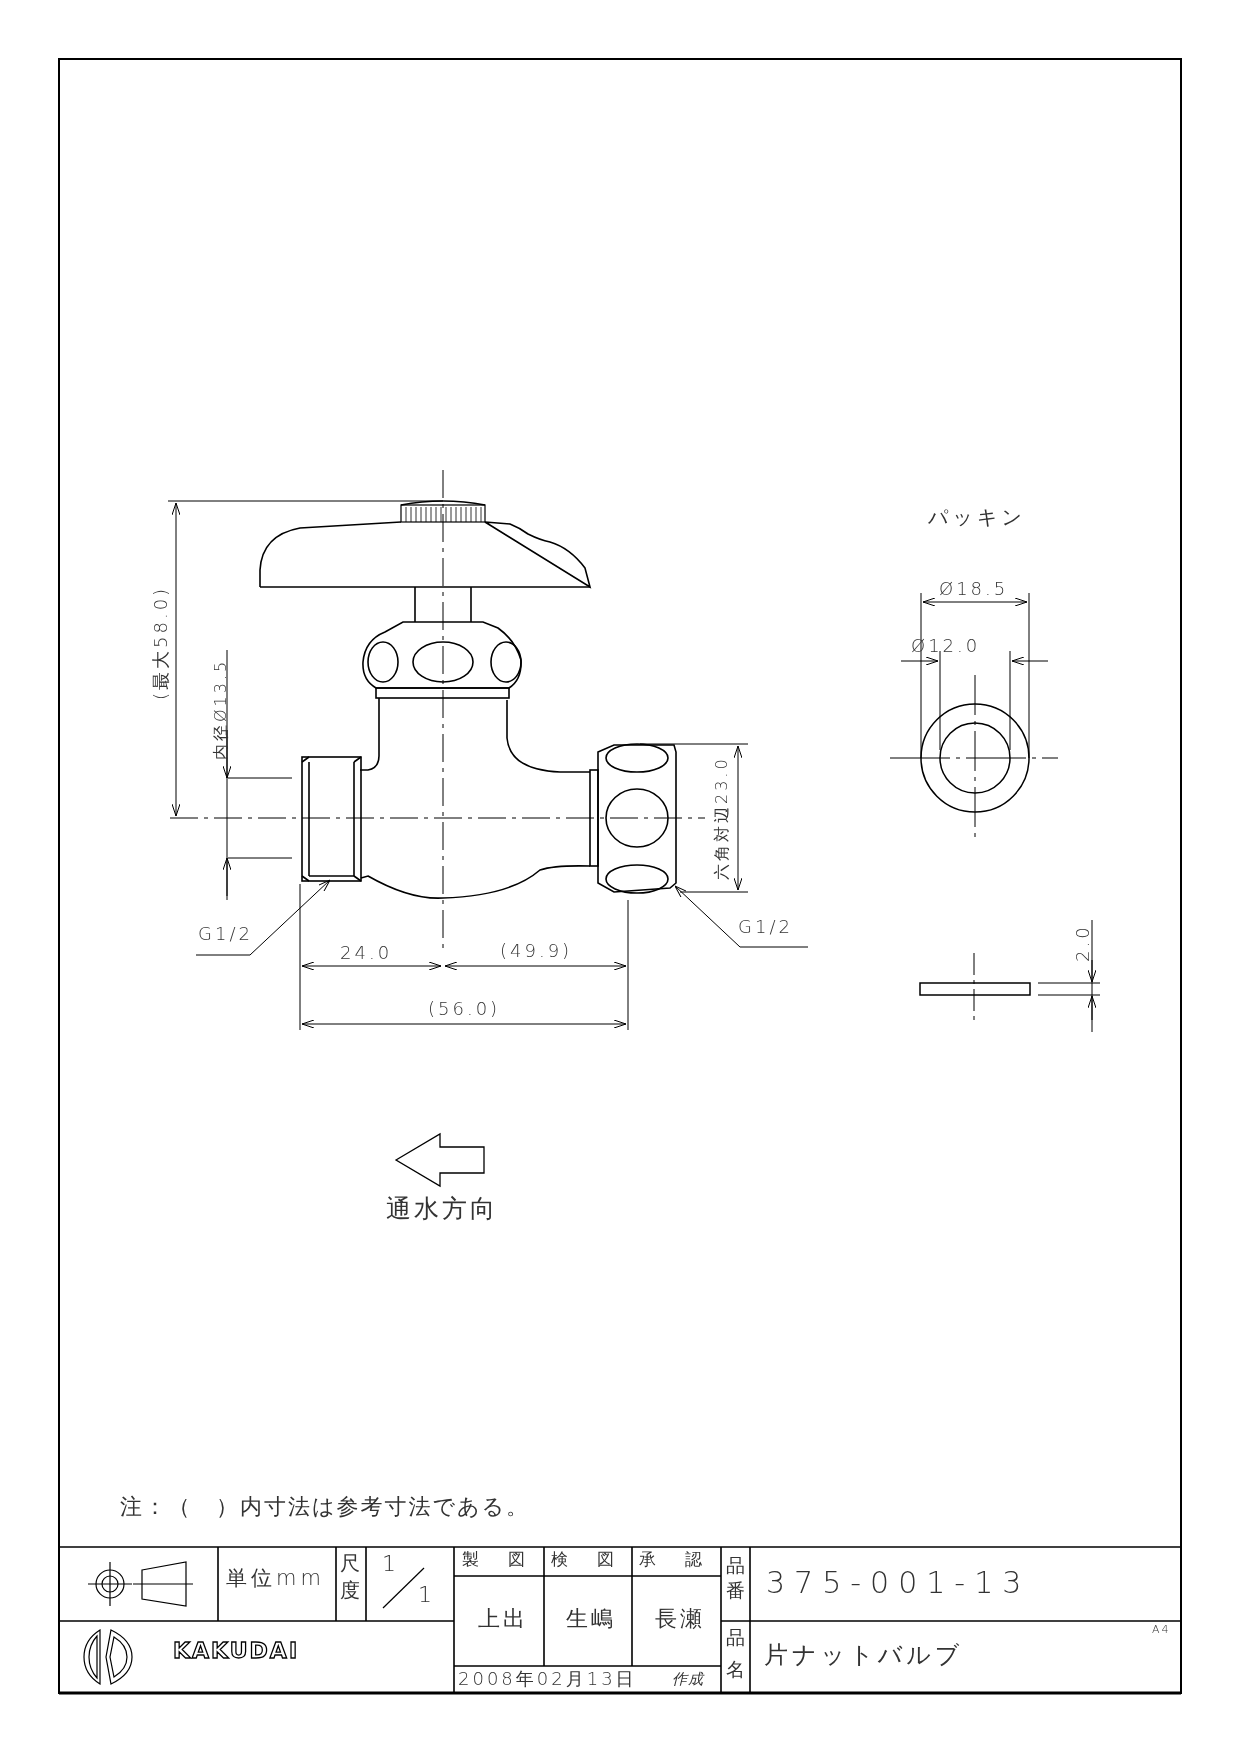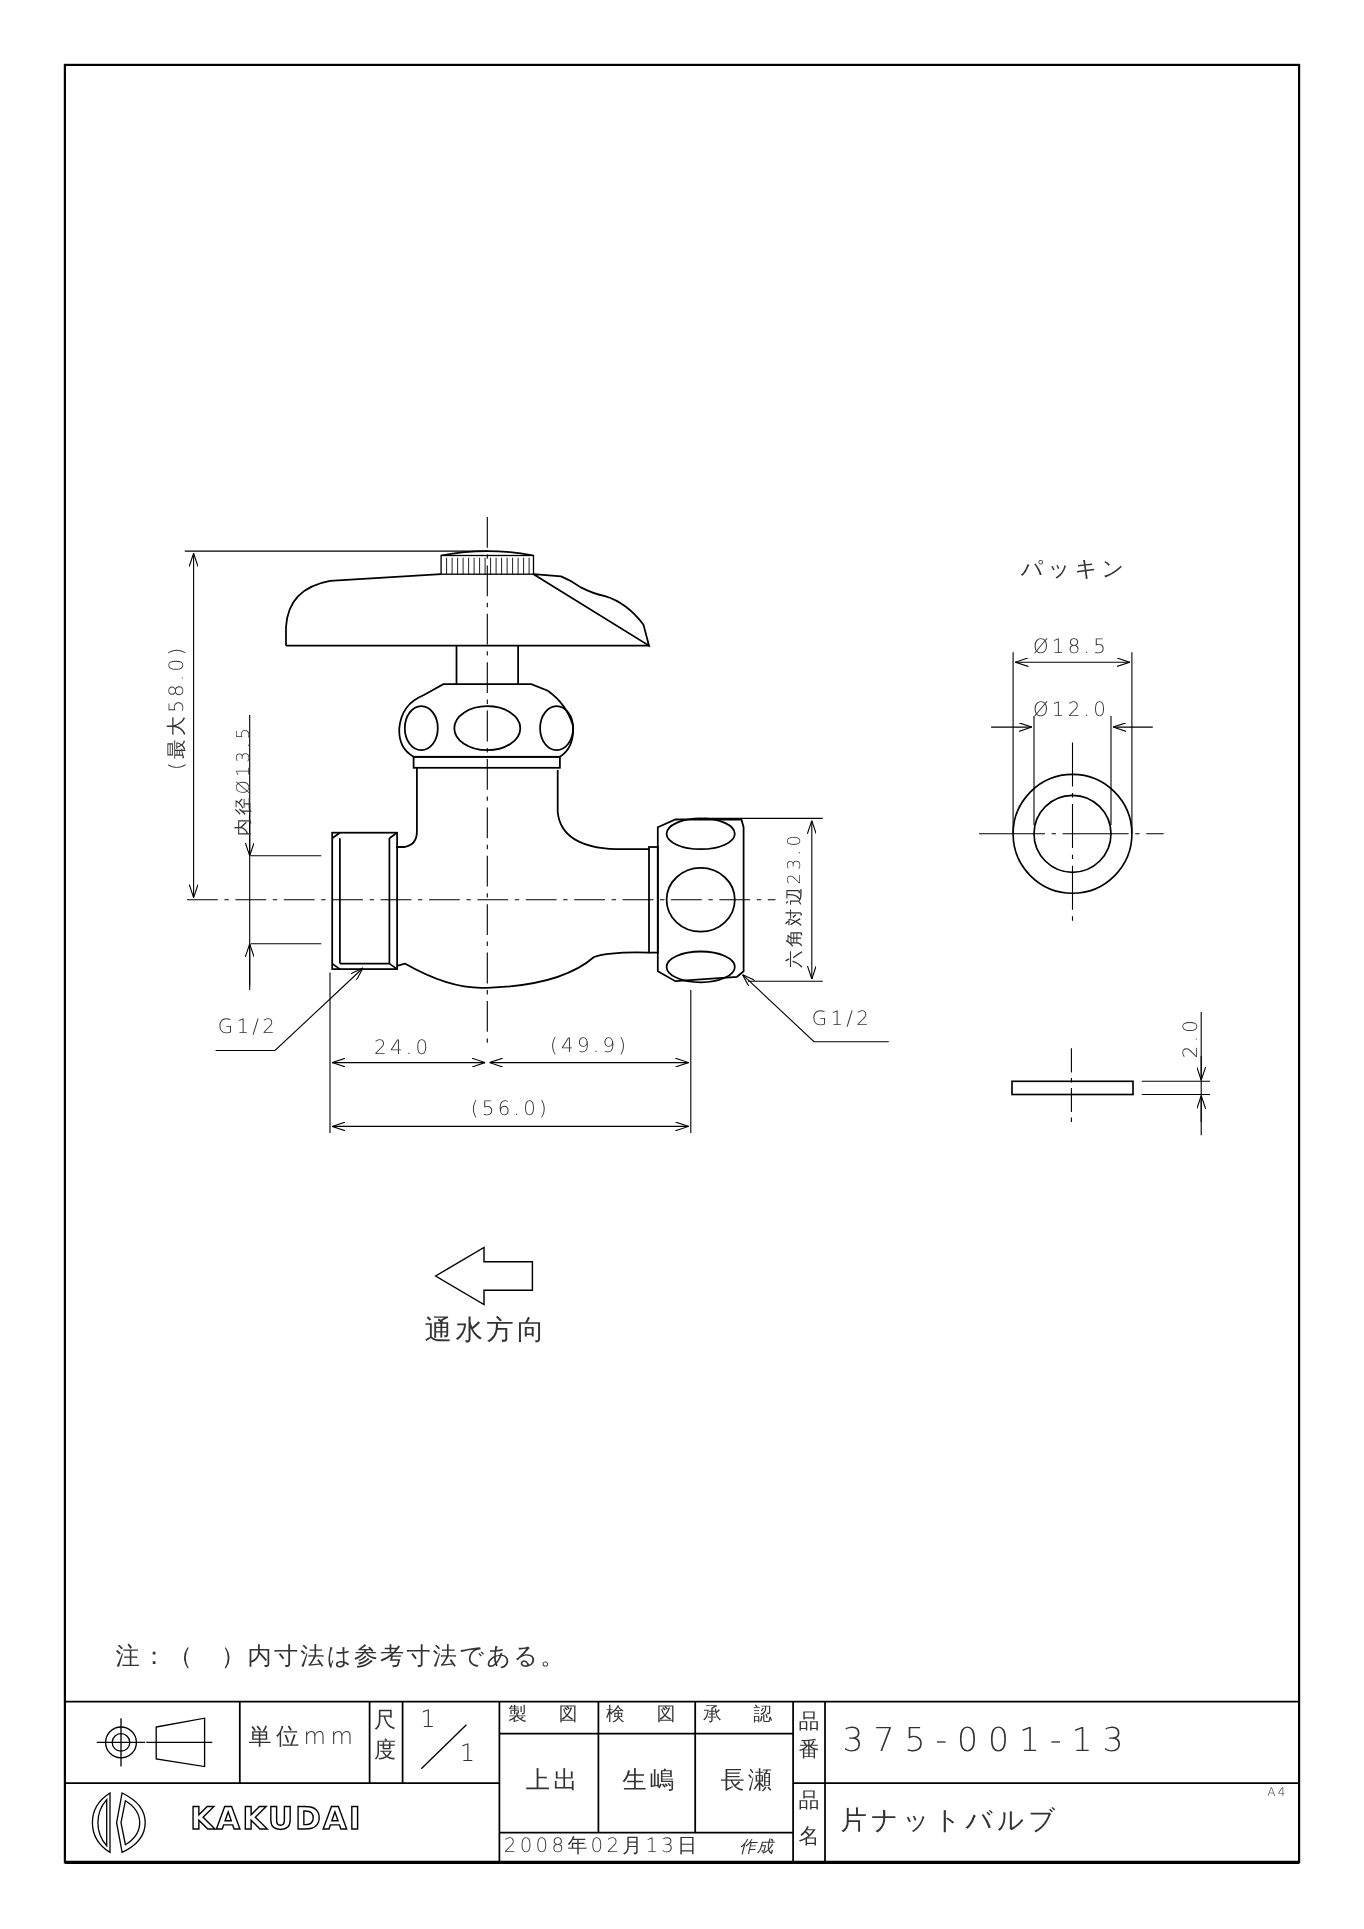--- a/index.html
+++ b/index.html
@@ -179,34 +179,34 @@
 <div class="t thin vert" style="left:213px; top:760px; font-size:16px; letter-spacing:3px;">内径Ø13.5</div>
 <div class="t thin vert" style="left:714px; top:880px; font-size:16px; letter-spacing:3px;">六角対辺23.0</div>
 <div class="t dim thin" style="left:198px; top:925px;">G1/2</div>
 <div class="t dim thin" style="left:738px; top:918px;">G1/2</div>
 <div class="t dim thin" style="left:340px; top:944px;">24.0</div>
 <div class="t dim thin" style="left:500px; top:942px;">(49.9)</div>
 <div class="t dim thin" style="left:428px; top:1000px;">(56.0)</div>
 
 <div class="t thin" style="left:928px; top:507px; font-size:20px; letter-spacing:4px;">パッキン</div>
 <div class="t dim thin" style="left:939px; top:580px;">Ø18.5</div>
-<div class="t dim thin" style="left:939px; top:637px;">Ø12.0</div>
+<div class="t dim thin" style="left:911px; top:637px;">Ø12.0</div>
 <div class="t dim thin vert" style="left:1074px; top:962px;">2.0</div>
 
 <div class="t thin" style="left:386px; top:1196px; font-size:25px; letter-spacing:3px;">通水方向</div>
 
-<div class="t thin" style="left:105px; top:1496px; font-size:22px; letter-spacing:2px;">注：（　）内寸法は参考寸法である。</div>
+<div class="t thin" style="left:120px; top:1496px; font-size:22px; letter-spacing:2px;">注：（　）内寸法は参考寸法である。</div>
 
 <div class="t thin" style="left:226px; top:1568px; font-size:21px; letter-spacing:4px;">単位mm</div>
 <div class="t thin" style="left:340px; top:1553px; font-size:20px;">尺</div>
 <div class="t thin" style="left:340px; top:1580px; font-size:20px;">度</div>
 <div class="t thin" style="left:382px; top:1553px; font-size:22px;">1</div>
 <div class="t thin" style="left:418px; top:1584px; font-size:22px;">1</div>
 
-<div class="t" style="left:173px; top:1640px; font-size:28px; font-family:'DejaVu Sans', sans-serif; font-weight:bold; letter-spacing:2px; color:#fff; -webkit-text-stroke:1.3px #000;">KAKUDAI</div>
+<div class="t" style="left:173px; top:1640px; font-size:22px; font-family:'DejaVu Sans', sans-serif; font-weight:bold; letter-spacing:2px; color:#fff; -webkit-text-stroke:1.3px #000;">KAKUDAI</div>
 
 <div class="t thin" style="left:462px; top:1551px; font-size:17px; letter-spacing:6px;">製　図</div>
 <div class="t thin" style="left:551px; top:1551px; font-size:17px; letter-spacing:6px;">検　図</div>
 <div class="t thin" style="left:639px; top:1551px; font-size:17px; letter-spacing:6px;">承　認</div>
 
 <div class="t thin" style="left:478px; top:1608px; font-size:22px; letter-spacing:3px;">上出</div>
 <div class="t thin" style="left:566px; top:1608px; font-size:22px; letter-spacing:3px;">生嶋</div>
 <div class="t thin" style="left:655px; top:1608px; font-size:22px; letter-spacing:3px;">長瀬</div>
 
 <div class="t thin" style="left:458px; top:1670px; font-size:18px; letter-spacing:3px;text-align:right;">2008年02月13日</div>

